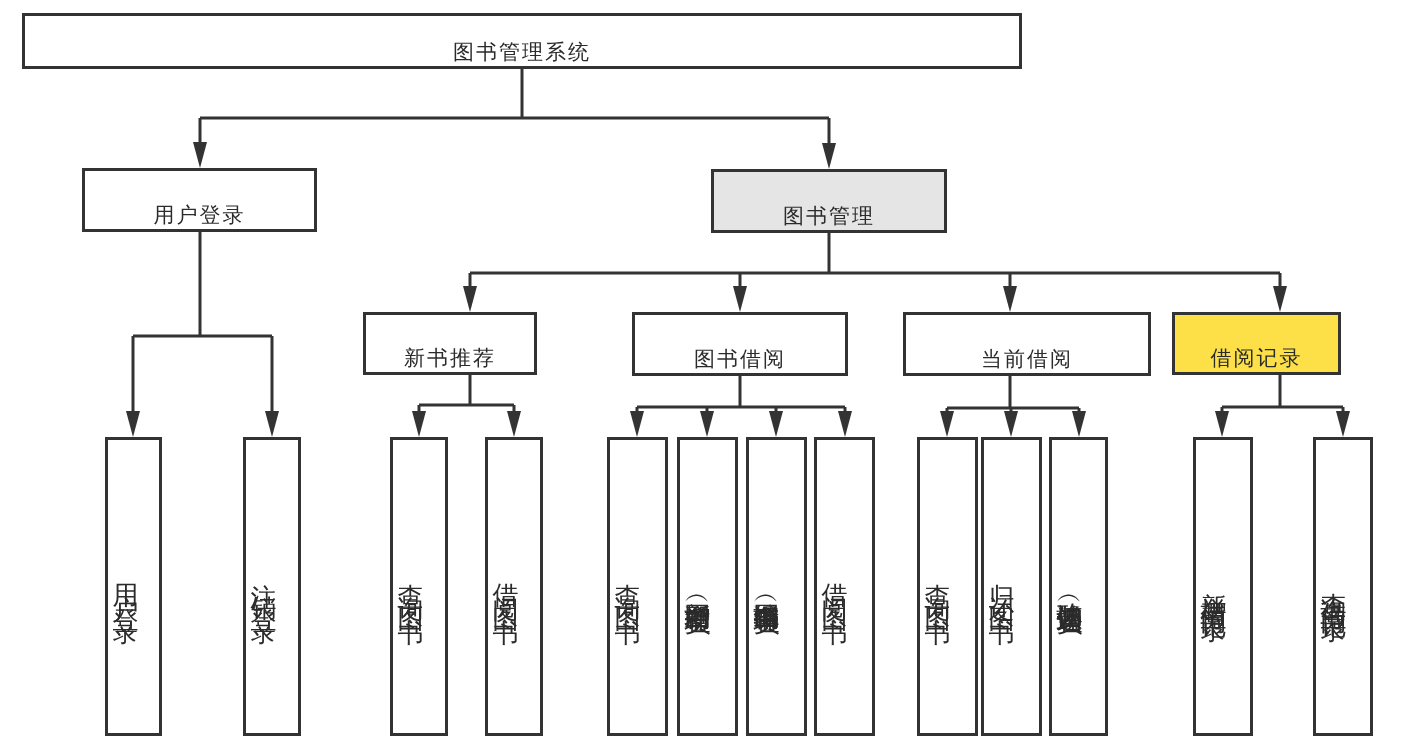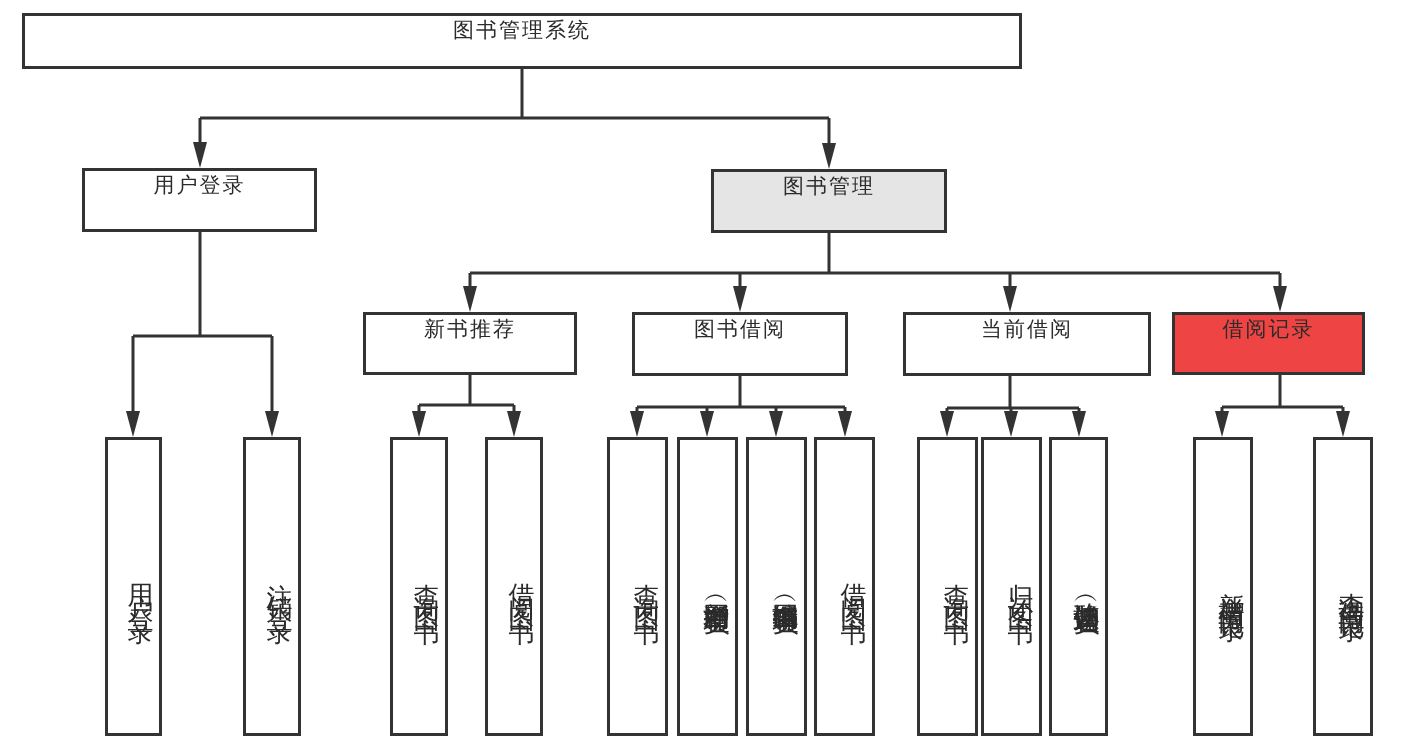--- a/index.html
+++ b/index.html
@@ -13,27 +13,28 @@
   #connectors{
     position:absolute;left:0;top:0;width:1405px;height:747px;
     z-index:1;
   }
   .node{
     position:absolute;
     box-sizing:border-box;
     background:#ffffff;
     border:3px solid #7f1d1d;
     display:flex;
-    align-items:flex-start;
+    align-items:flex-end;
     justify-content:center;
     color:#2b2b2b;
     font-size:21px;
     letter-spacing:2px;
     z-index:2;
     white-space:nowrap;
+    font-family:Liberation Serif, serif;
   }
   .node.vertical{
     writing-mode:vertical-rl;
     text-orientation:mixed;
     font-size:26px;
     letter-spacing:1px;
     white-space:normal;
   }
   #watermark{
     position:absolute;
@@ -105,30 +106,30 @@
     </svg>
 <div class="node" style="left: 22px; top: 13px; width: 1000px; height: 56px; border-color: rgb(51, 51, 51); background: rgb(255, 255, 255); color: rgb(43, 43, 43);">
       <span>图书管理系统</span>
     </div>
     <div class="node" style="left: 82px; top: 168px; width: 235px; height: 64px; border-color: rgb(51, 51, 51); background: rgb(255, 255, 255); color: rgb(43, 43, 43);">
       <span>用户登录</span>
     </div>
     <div class="node" style="left: 711px; top: 169px; width: 236px; height: 64px; border-color: rgb(51, 51, 51); background: #e5e5e5; color: rgb(43, 43, 43);">
       <span>图书管理</span>
     </div>
-    <div class="node" style="left: 363px; top: 312px; width: 214px; height: 63px; border-color: rgb(51, 51, 51); background: rgb(255, 255, 255); color: rgb(43, 43, 43);">
+    <div class="node" style="left: 363px; top: 312px; width: 174px; height: 63px; border-color: rgb(51, 51, 51); background: rgb(255, 255, 255); color: rgb(43, 43, 43);">
       <span>新书推荐</span>
     </div>
     <div class="node" style="left: 632px; top: 312px; width: 216px; height: 64px; border-color: rgb(51, 51, 51); background: rgb(255, 255, 255); color: rgb(43, 43, 43);">
       <span>图书借阅</span>
     </div>
     <div class="node" style="left: 903px; top: 312px; width: 248px; height: 64px; border-color: rgb(51, 51, 51); background: rgb(255, 255, 255); color: rgb(43, 43, 43);">
       <span>当前借阅</span>
     </div>
-    <div class="node" style="left: 1172px; top: 312px; width: 193px; height: 63px; border-color: rgb(51, 51, 51); background: #ef4444; color: rgb(43, 43, 43);">
+    <div class="node" style="left: 1172px; top: 312px; width: 169px; height: 63px; border-color: rgb(51, 51, 51); background: #fde047; color: rgb(43, 43, 43);">
       <span>借阅记录</span>
     </div>
     <div class="node vertical" style="left: 105px; top: 437px; width: 57px; height: 299px; border-color: rgb(51, 51, 51); background: rgb(255, 255, 255); color: rgb(43, 43, 43);">
       <span style="letter-spacing: 12px;">用户登录</span>
     </div>
     <div class="node vertical" style="left: 243px; top: 437px; width: 58px; height: 299px; border-color: rgb(51, 51, 51); background: rgb(255, 255, 255); color: rgb(43, 43, 43);">
       <span style="letter-spacing: 12px;">注销登录</span>
     </div>
     <div class="node vertical" style="left: 390px; top: 437px; width: 58px; height: 299px; border-color: rgb(51, 51, 51); background: rgb(255, 255, 255); color: rgb(43, 43, 43);">
       <span style="letter-spacing: 12px;">查询图书</span>

